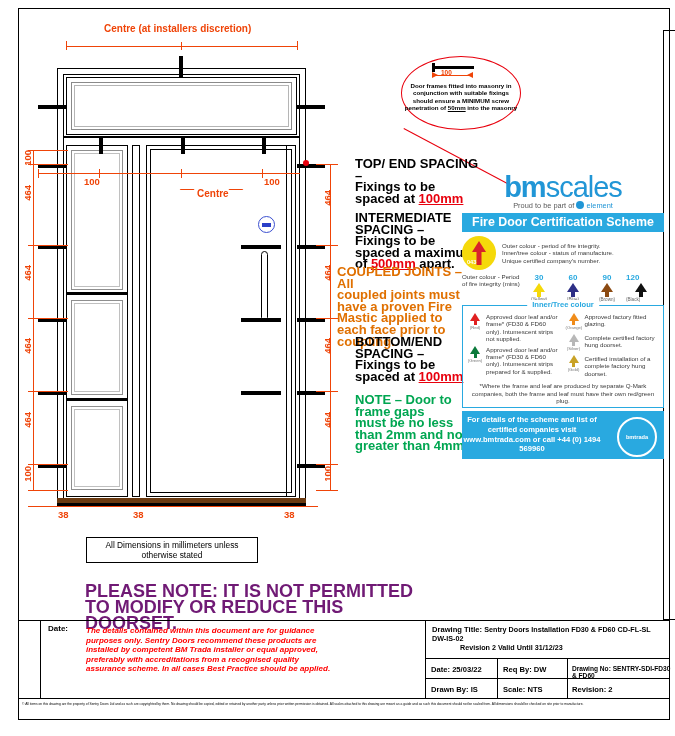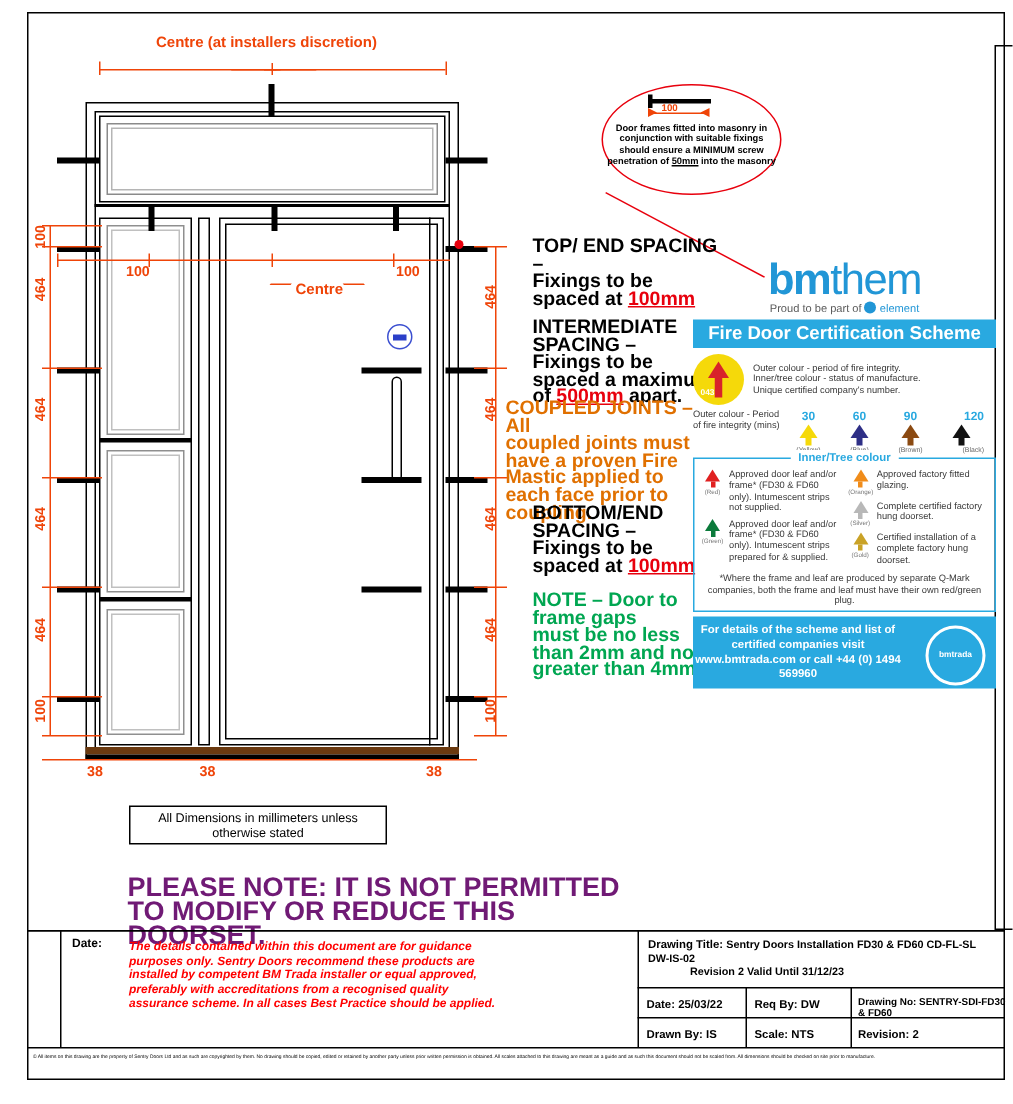--- a/index.html
+++ b/index.html
@@ -239,21 +239,21 @@
   <div><span>Fixings to be spaced at </span><span class="red u">100mm</span></div>
 </div>
 
 <div class="note green" style="left:355px;top:394px;">
   <div>NOTE – Door to frame gaps</div>
   <div>must be no less than 2mm and no greater than 4mm</div>
 </div>
 
 <div class="abs" id="bm">
 
-  <div id="bm-logo"><span>bm</span><span class="thin2">them</span></div>
+  <div id="bm-logo"><span>bm</span><span class="thin2">scales</span></div>
 
   <div id="bm-tag"><span>Proud to be part of </span><span style="display:inline-block;width:8px;height:8px;border-radius:50%;background:#2196d6;vertical-align:-1px;"></span> <span class="el">element</span></div>
 
   <div id="bm-bar">Fire Door Certification Scheme</div>
 
   <div style="display:flex;align-items:center;gap:6px;margin-top:4px;">
     <div id="plug">
       <div style="position:absolute;left:50%;top:5px;transform:translateX(-50%);width:0;height:0;
                   border-left:7px solid transparent;border-right:7px solid transparent;border-bottom:11px solid #d8232a;"></div>
       <div style="position:absolute;left:50%;top:13px;transform:translateX(-50%);width:5px;height:16px;background:#d8232a;"></div>
@@ -283,21 +283,21 @@
       <div style="font-size:4.6px;color:#666;">(Blue)</div>
     </div>
 
     <div style="text-align:center;width:30px;">
       <div style="font-size:8px;font-weight:bold;color:#29a9e0;">90</div>
       <div style="margin:1px auto 0;width:0;height:0;border-left:6px solid transparent;border-right:6px solid transparent;border-bottom:9px solid #8b4a12;"></div>
       <div style="margin:0 auto;width:4px;height:5px;background:#8b4a12;"></div>
       <div style="font-size:4.6px;color:#666;">(Brown)</div>
     </div>
 
-    <div style="text-align:right;width:30px;">
+    <div style="text-align:left;width:30px;">
       <div style="font-size:8px;font-weight:bold;color:#29a9e0;">120</div>
       <div style="margin:1px auto 0;width:0;height:0;border-left:6px solid transparent;border-right:6px solid transparent;border-bottom:9px solid #111;"></div>
       <div style="margin:0 auto;width:4px;height:5px;background:#111;"></div>
       <div style="font-size:4.6px;color:#666;">(Black)</div>
     </div>
   </div>
 
   <div id="bm-inner">
     <div id="bm-inner-t">Inner/Tree colour</div>
 

